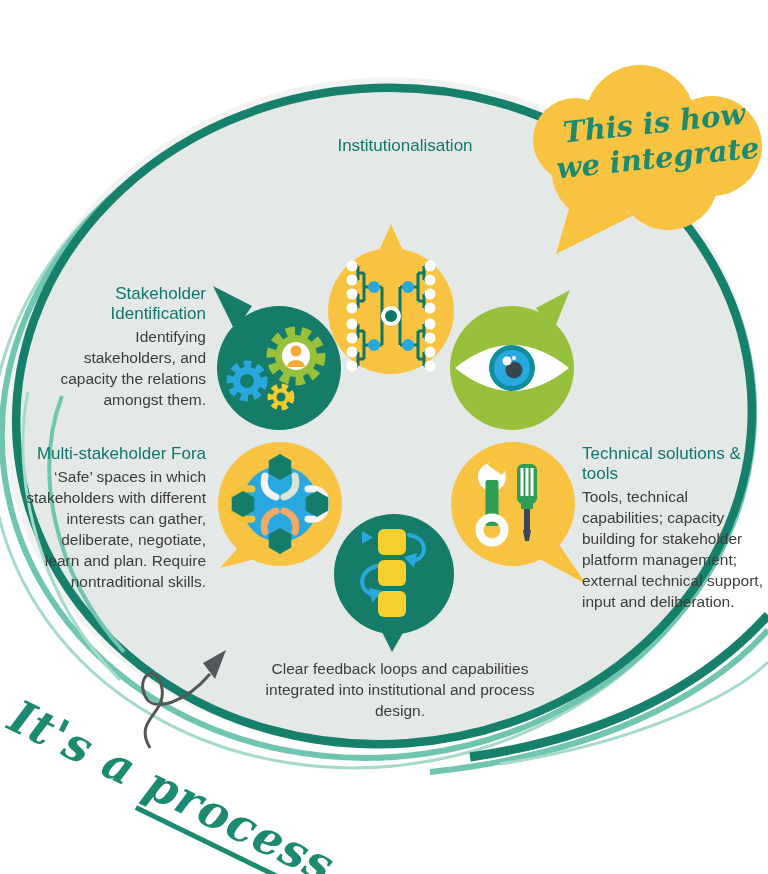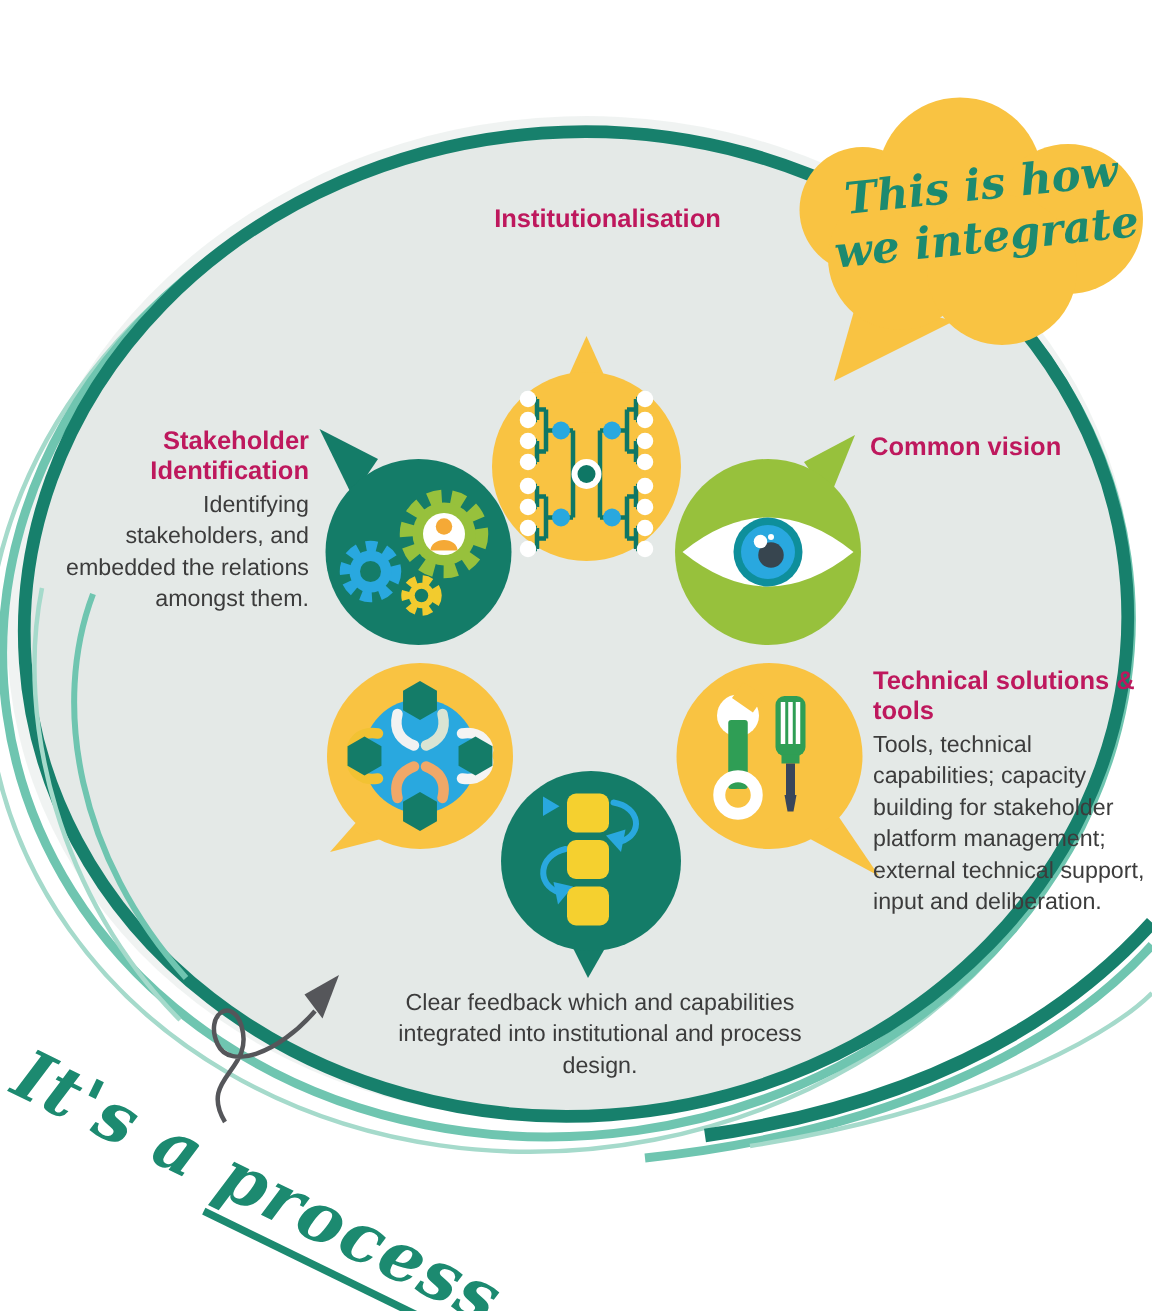--- a/index.html
+++ b/index.html
@@ -1,20 +1,20 @@
 <!DOCTYPE html>
 <html><head>
 <meta charset="utf-8">
 <style>
   html,body{margin:0;padding:0;background:#ffffff;}
   #stage{position:relative;width:768px;height:874px;overflow:hidden;
          font-family:"Liberation Sans", sans-serif;background:#ffffff;}
   #bg{position:absolute;left:0;top:0;z-index:0;}
   .txt{position:absolute;z-index:2;color:#3c3c3c;font-size:15.5px;line-height:21px;}
-  .txt .hd{color:#be185d;font-weight:700;font-size:17px;line-height:20px;margin-bottom:2px;}
+  .txt .hd{color:#0f766e;font-weight:400;font-size:17px;line-height:20px;margin-bottom:2px;}
   .al-c{text-align:center;}
   .al-r{text-align:right;}
   .al-l{text-align:left;}
   .script{font-family:"DejaVu Serif", serif;font-style:italic;font-weight:700;color:#1c8a70;}
   #bubble-text{left:546px;top:106px;width:220px;text-align:center;font-size:29px;line-height:35px;
                transform:rotate(-6deg);transform-origin:center center;z-index:3;}
   #process-label{left:24px;top:690px;width:330px;font-size:46px;line-height:52px;
                  transform:rotate(26deg);transform-origin:left top;white-space:nowrap;letter-spacing:1px;}
   #process-label .u{border-bottom:5px solid #1c8a70;padding-bottom:1px;}
   #inst-block{left:275px;top:136px;width:260px;}
@@ -187,35 +187,38 @@
       <polygon points="226,650 203,663 215,679" fill="#55565a"></polygon>
     </g>
   </svg>
 
   <div class="txt al-c" id="inst-block">
     <div class="hd">Institutionalisation</div>
   </div>
 
   <div class="txt al-r" id="stake-block">
     <div class="hd">Stakeholder Identification</div>
-    <div>Identifying stakeholders, and embedded the relations amongst them.</div>
+    <div>Identifying stakeholders, and capacity the relations amongst them.</div>
   </div>
 
   <div class="txt al-l" id="vision-block">
-    <div class="hd">Common vision</div>
-  </div>
-
+  </div>
+
+  <div class="txt al-r" id="fora-block">
+    <div class="hd">Multi-stakeholder Fora</div>
+    <div>‘Safe’ spaces in which stakeholders with different interests can gather, deliberate, negotiate, learn and plan. Require nontraditional skills.</div>
+  </div>
 
   <div class="txt al-l" id="tools-block">
     <div class="hd">Technical solutions &amp; tools</div>
     <div>Tools, technical capabilities; capacity building for stakeholder platform management; external technical support, input and deliberation.</div>
   </div>
 
   <div class="txt al-c" id="iter-block">
-    <div>Clear feedback which and capabilities integrated into institutional and process design.</div>
+    <div>Clear feedback loops and capabilities integrated into institutional and process design.</div>
   </div>
 
   <div class="txt script" id="bubble-text">
     <div>This is how</div>
     <div>we integrate</div>
   </div>
 
   <div class="txt script" id="process-label">
     <span>It's a</span>
     <span class="u">process</span>

